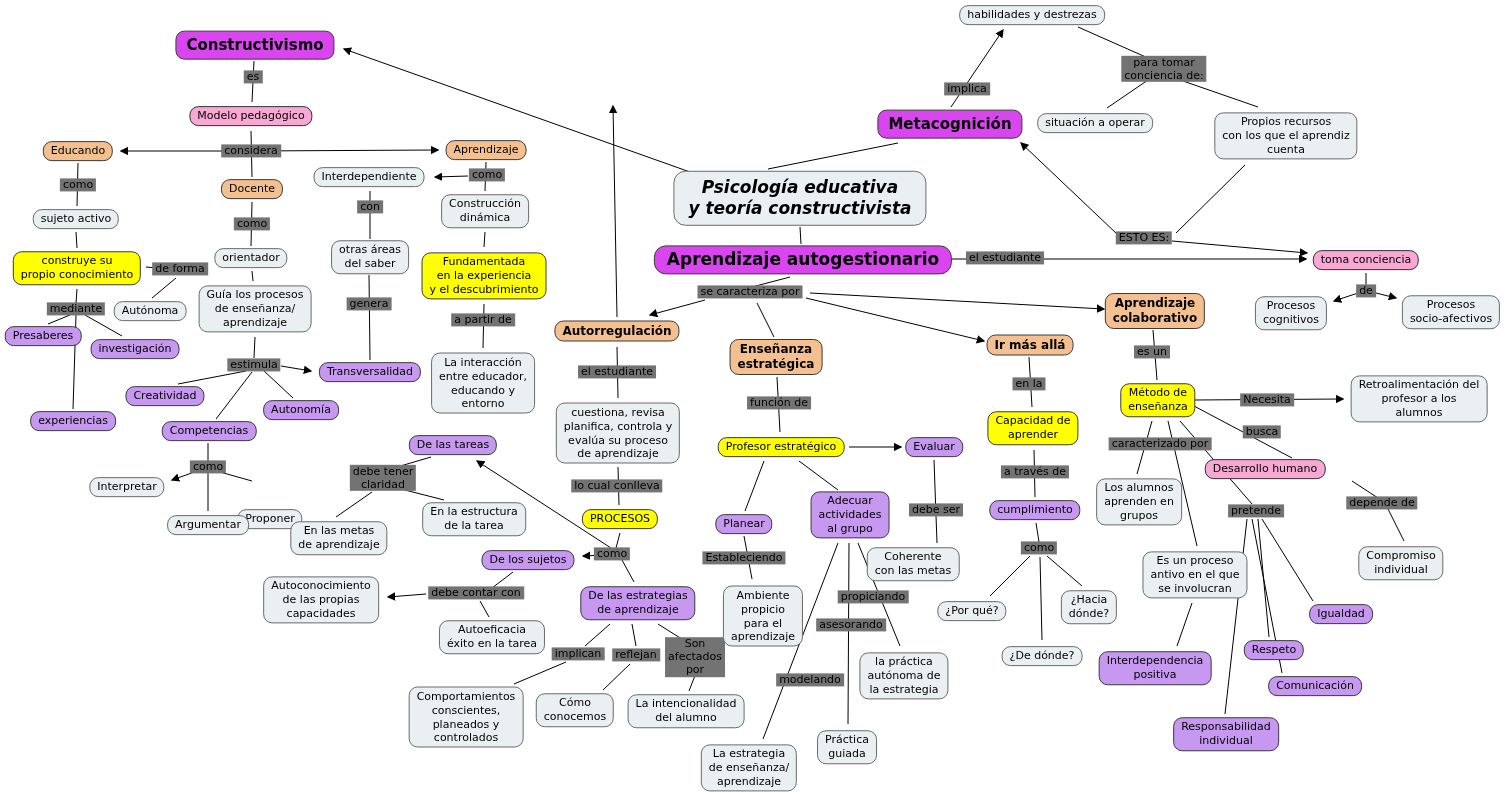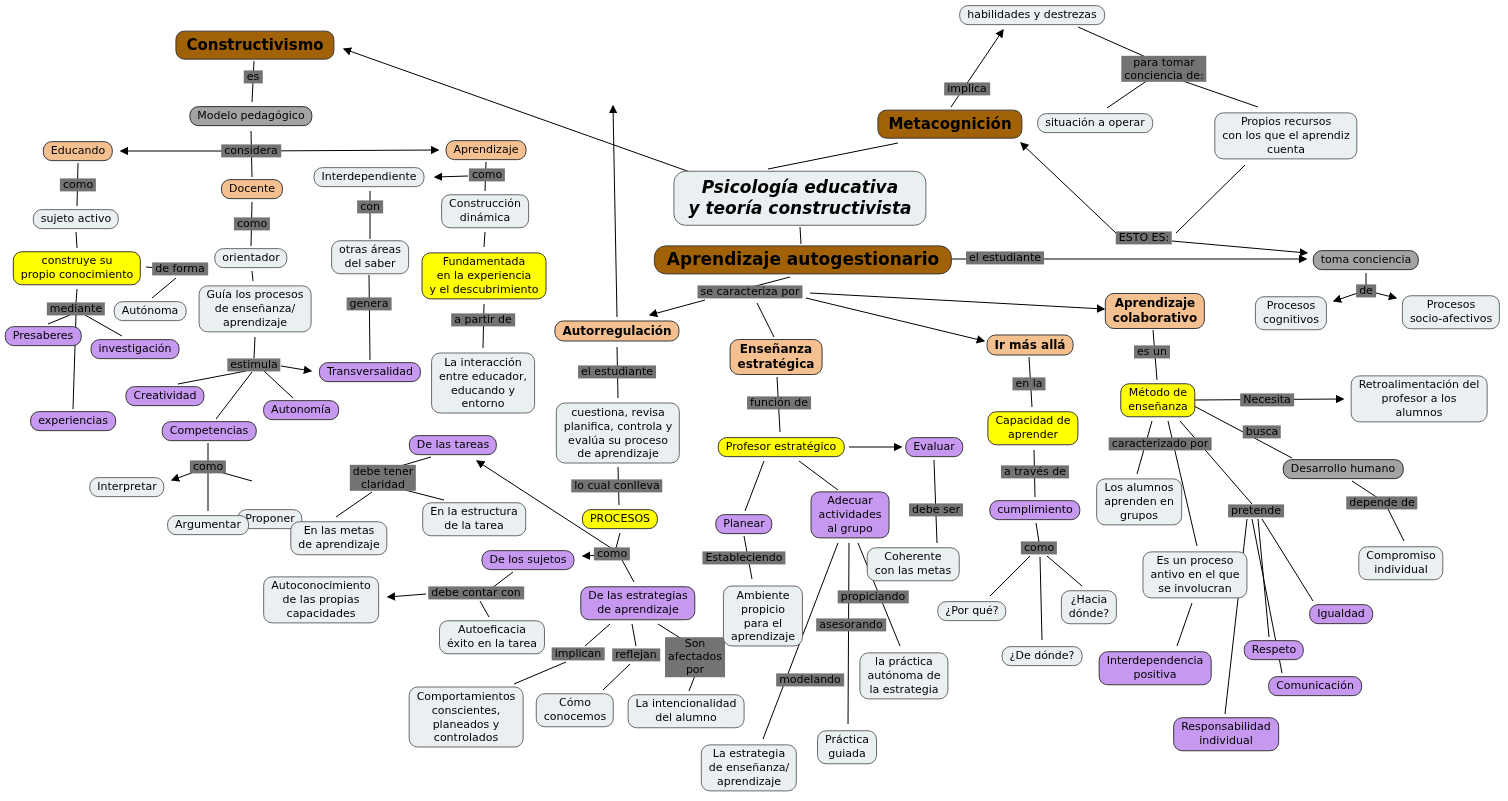--- a/index.html
+++ b/index.html
@@ -4,22 +4,22 @@
 <style>
   html,body{margin:0;padding:0;background:#fff;}
   #stage{position:relative;width:1508px;height:801px;background:#ffffff;overflow:hidden;
          font-family:"DejaVu Sans","Liberation Sans",sans-serif;}
   #edges{position:absolute;left:0;top:0;z-index:0;}
   .node{position:absolute;transform:translate(-50%,-50%);z-index:3;
         border:1px solid #4a4a4a;border-radius:9px;padding:2px 7px;
         background:#eaf0f2;color:#000;font-size:11px;line-height:1.25;
         text-align:center;white-space:pre;width:max-content;box-sizing:border-box;}
   .gray{background:#eaf0f2;border-color:#6a6a6a;}
-  .green-light{background:#a16207;border-color:#3a3a3a;}
-  .green{background:#a3a3a3;border-color:#2f2f2f;}
+  .green-light{background:#d946ef;border-color:#3a3a3a;}
+  .green{background:#f9a8d4;border-color:#2f2f2f;}
   .orange{background:#f4c08f;border-color:#3a3a3a;}
   .yellow{background:#ffff00;border-color:#3a3a3a;}
   .purple{background:#c698f0;border-color:#3a3a3a;}
   .cyan{background:#00dce8;border-color:#3a3a3a;}
   .f-heading{font-weight:bold;font-size:15px;padding:4px 10px;}
   .f-title{font-weight:bold;font-style:italic;font-size:17px;border-radius:12px;padding:5px 14px;}
   .f-subtitle{font-weight:bold;font-size:17px;border-radius:12px;padding:3px 12px;}
   .f-bold{font-weight:bold;font-size:12px;}
   .elabel{position:absolute;transform:translate(-50%,-50%);z-index:2;
           background:#737373;color:#000;font-size:11px;line-height:1.2;
@@ -231,21 +231,21 @@
 planifica, controla y
 evalúa su proceso
 de aprendizaje</div>
     <div class="node yellow" style="left: 1158px; top: 400px;">Método de
 enseñanza</div>
     <div class="node yellow" style="left: 1033px; top: 428px;">Capacidad de
 aprender</div>
     <div class="node gray" style="left: 1419px; top: 399px;">Retroalimentación del
 profesor a los
 alumnos</div>
-    <div class="node green" style="left: 1343px; top: 469px;">Desarrollo humano</div>
+    <div class="node green" style="left: 1265px; top: 469px;">Desarrollo humano</div>
     <div class="node yellow" style="left: 781px; top: 447px;">Profesor estratégico</div>
     <div class="node purple" style="left: 934px; top: 447px;">Evaluar</div>
     <div class="node purple" style="left: 453px; top: 445px;">De las tareas</div>
     <div class="node yellow" style="left: 620px; top: 519px;">PROCESOS</div>
     <div class="node gray" style="left: 127px; top: 487px;">Interpretar</div>
     <div class="node gray" style="left: 270px; top: 519px;">Proponer</div>
     <div class="node gray" style="left: 208px; top: 525px;">Argumentar</div>
     <div class="node gray" style="left: 339px; top: 538px;">En las metas
 de aprendizaje</div>
     <div class="node gray" style="left: 474px; top: 519px;">En la estructura

